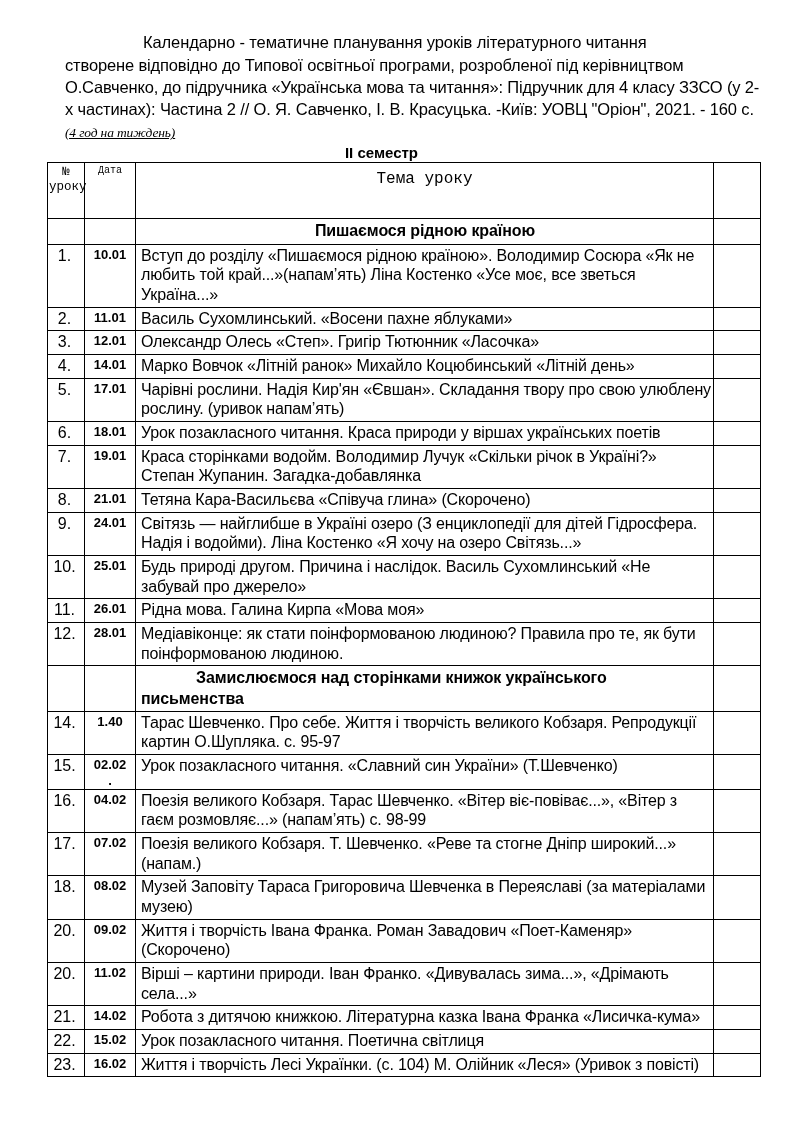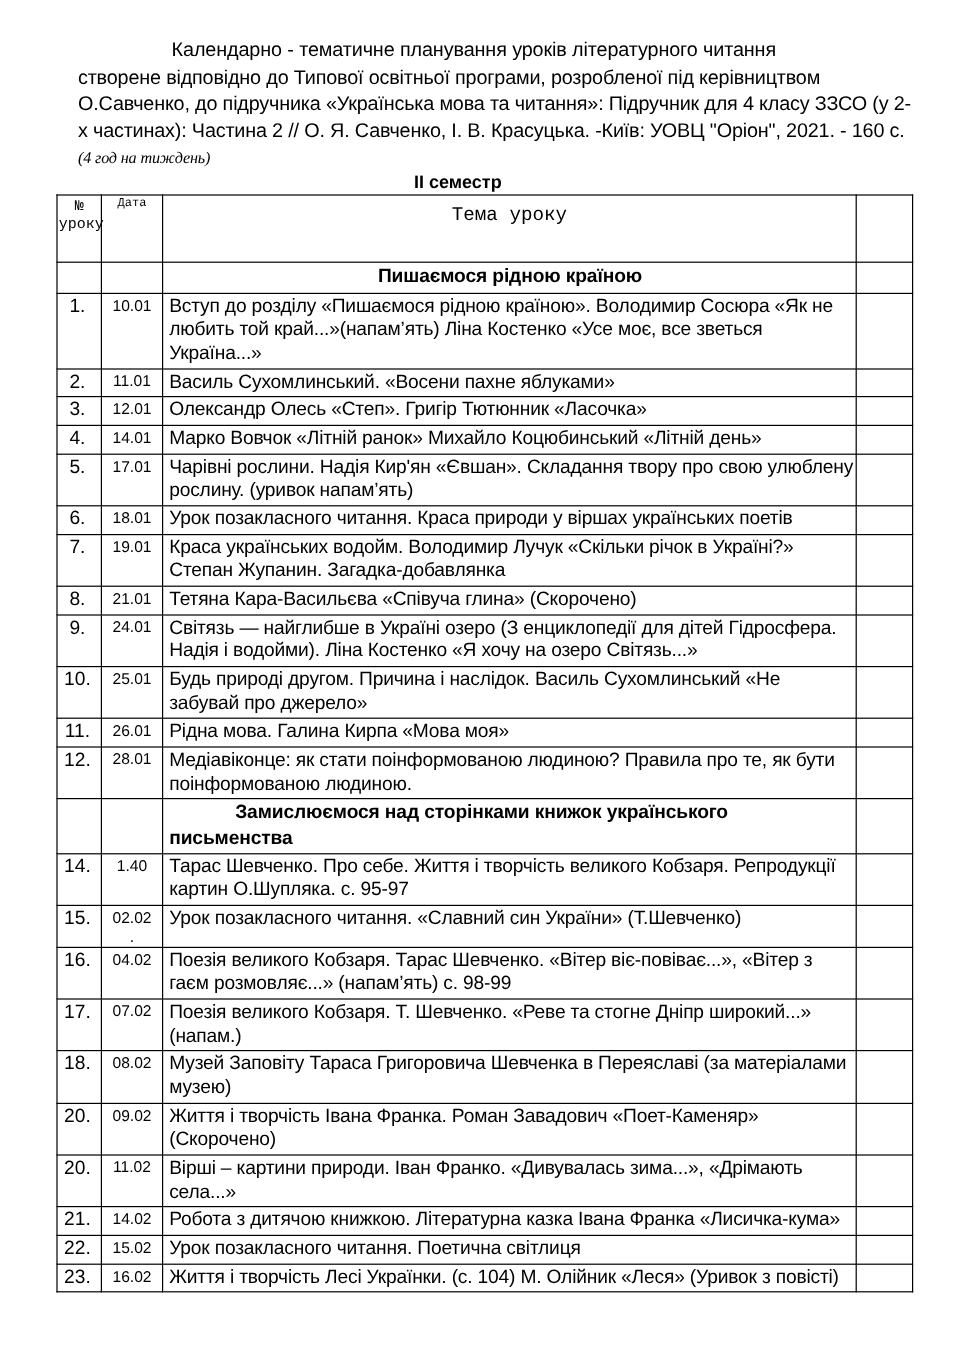--- a/index.html
+++ b/index.html
@@ -36,20 +36,21 @@
     font-size: 16.5px;
     line-height: 1.33;
     margin: 0 0 0 18px;
     padding: 0;
     letter-spacing: -0.15px;
   }
   .intro .ital {
     font-family: "Liberation Serif", serif;
     font-style: italic;
     font-size: 13.5px;
+    text-decoration: underline;
   }
   .semester {
     text-align: center;
     font-size: 15px;
     font-weight: bold;
     margin: 1px 44px 1px 0;
     line-height: 1.15;
   }
 
   table.ktp {
@@ -88,20 +89,21 @@
     line-height: 1.28;
     padding: 1px 3px 1px 0 !important;
     white-space: nowrap;
   }
   td.date {
     text-align: center;
     font-size: 13px;
     line-height: 1.22;
     padding: 2px 2px 0 2px !important;
     white-space: pre-line;
+    font-weight: bold;
   }
   td.theme {
     font-size: 16px;
     line-height: 1.23;
     padding: 1px 2px 2px 5px !important;
     letter-spacing: -0.15px;
   }
   td.note { }
 
   tr.section td.sect {
@@ -178,21 +180,21 @@
         </tr>
         <tr>
           <td class="num">6.</td>
           <td class="date">18.01</td>
           <td class="theme">Урок позакласного читання. Краса природи у віршах українських поетів</td>
           <td class="note"></td>
         </tr>
         <tr>
           <td class="num">7.</td>
           <td class="date">19.01</td>
-          <td class="theme">Краса українських водойм. Володимир Лучук «Скільки річок в Україні?» Степан Жупанин. Загадка-добавлянка</td>
+          <td class="theme">Краса сторінками водойм. Володимир Лучук «Скільки річок в Україні?» Степан Жупанин. Загадка-добавлянка</td>
           <td class="note"></td>
         </tr>
         <tr>
           <td class="num">8.</td>
           <td class="date">21.01</td>
           <td class="theme">Тетяна Кара-Васильєва «Співуча глина» (Скорочено)</td>
           <td class="note"></td>
         </tr>
         <tr>
           <td class="num">9.</td>

